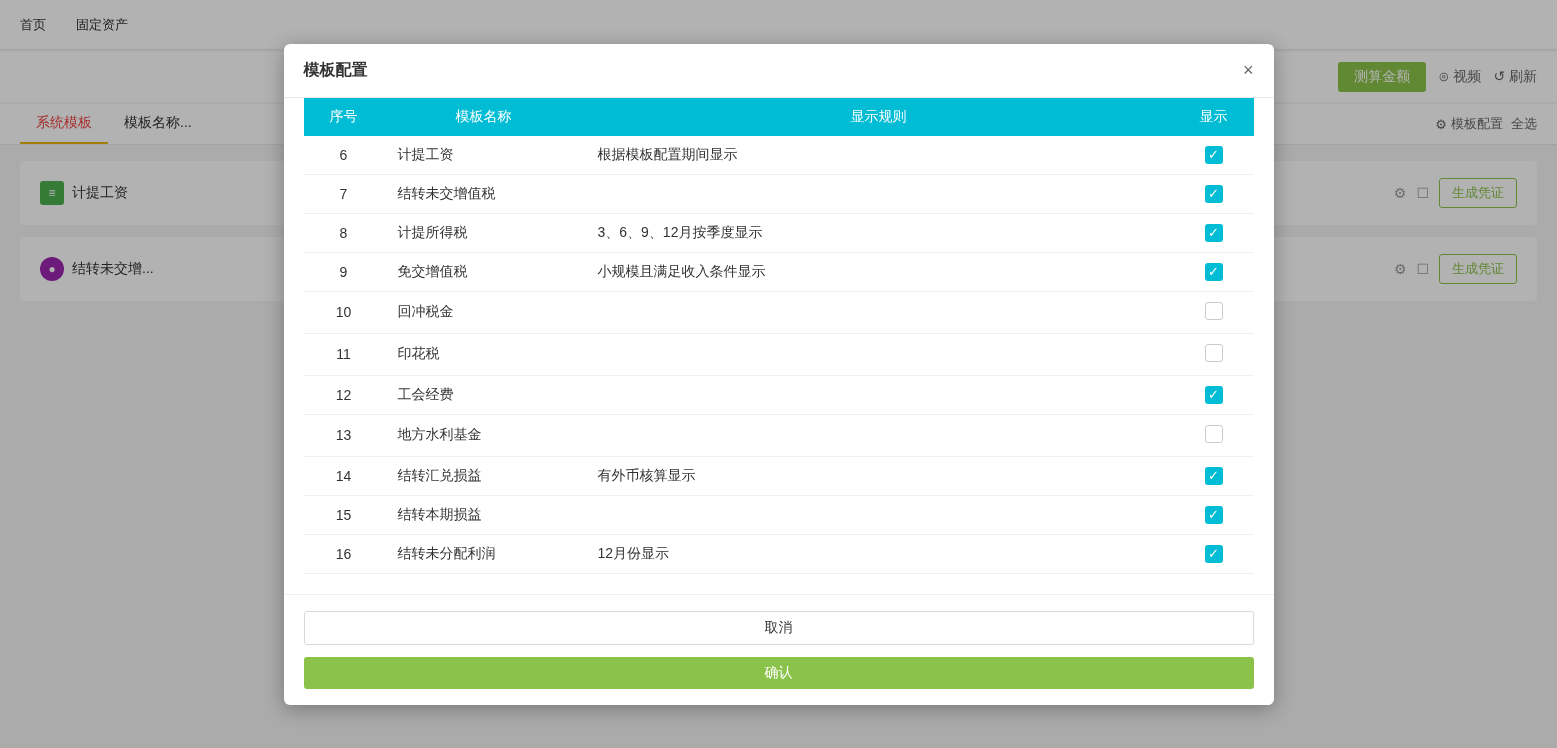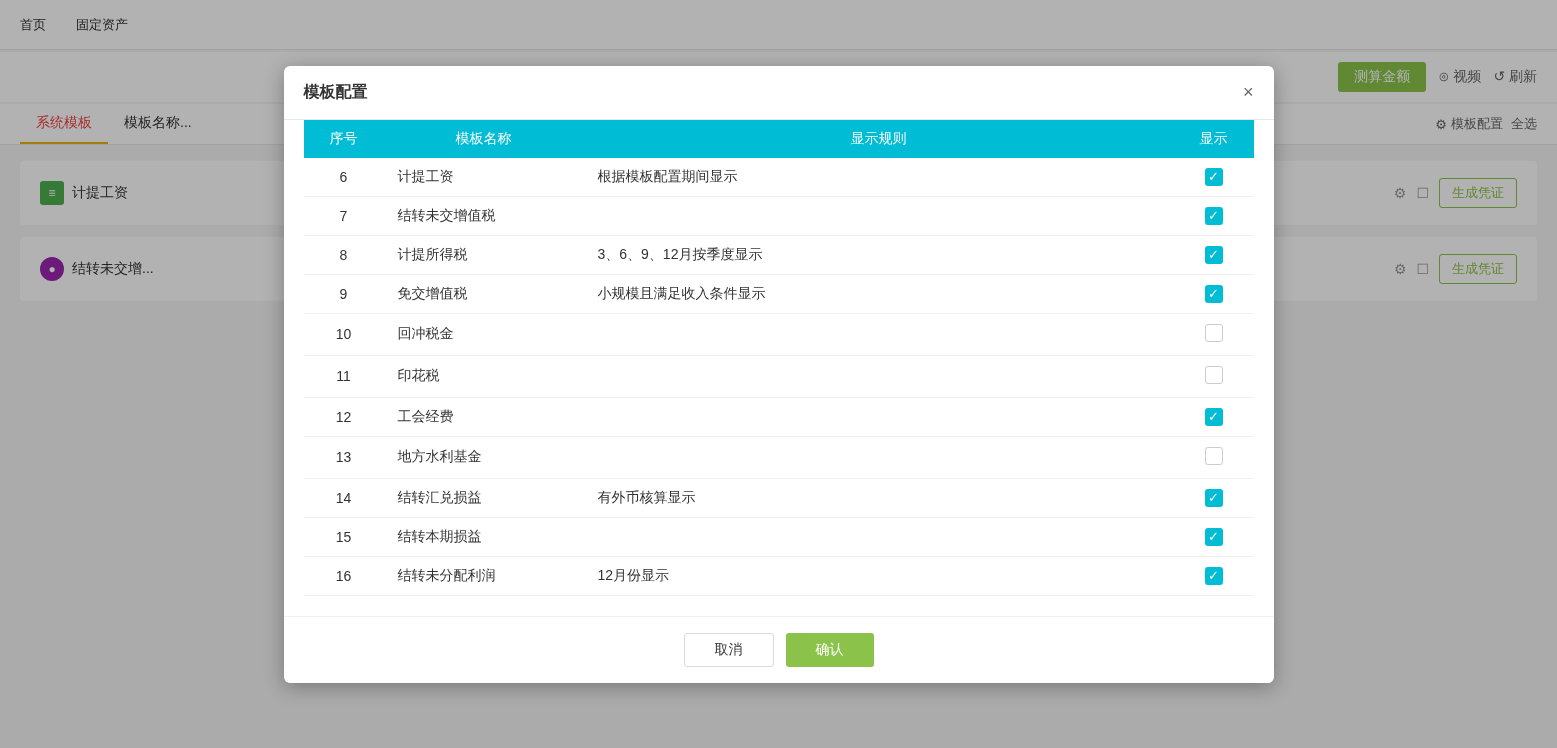--- a/index.html
+++ b/index.html
@@ -271,20 +271,21 @@
       border-radius: 3px;
     }
 
     
     .modal-footer {
       padding: 16px 20px;
       display: flex;
       justify-content: center;
       gap: 12px;
       border-top: 1px solid #f0f0f0;
+      flex-direction: column;
     }
 
     .btn-cancel {
       background: #fff;
       border: 1px solid #d9d9d9;
       color: #333;
       padding: 7px 30px;
       border-radius: 3px;
       font-size: 14px;
       cursor: pointer;

